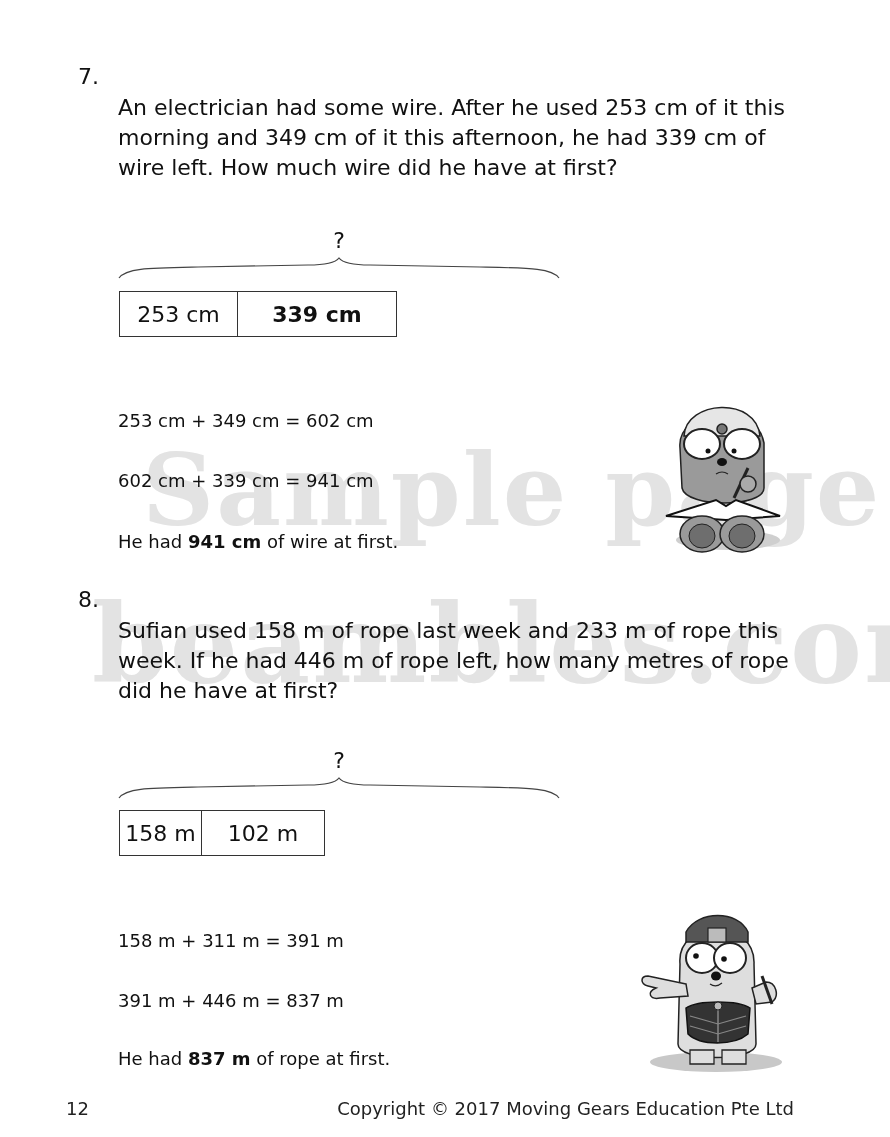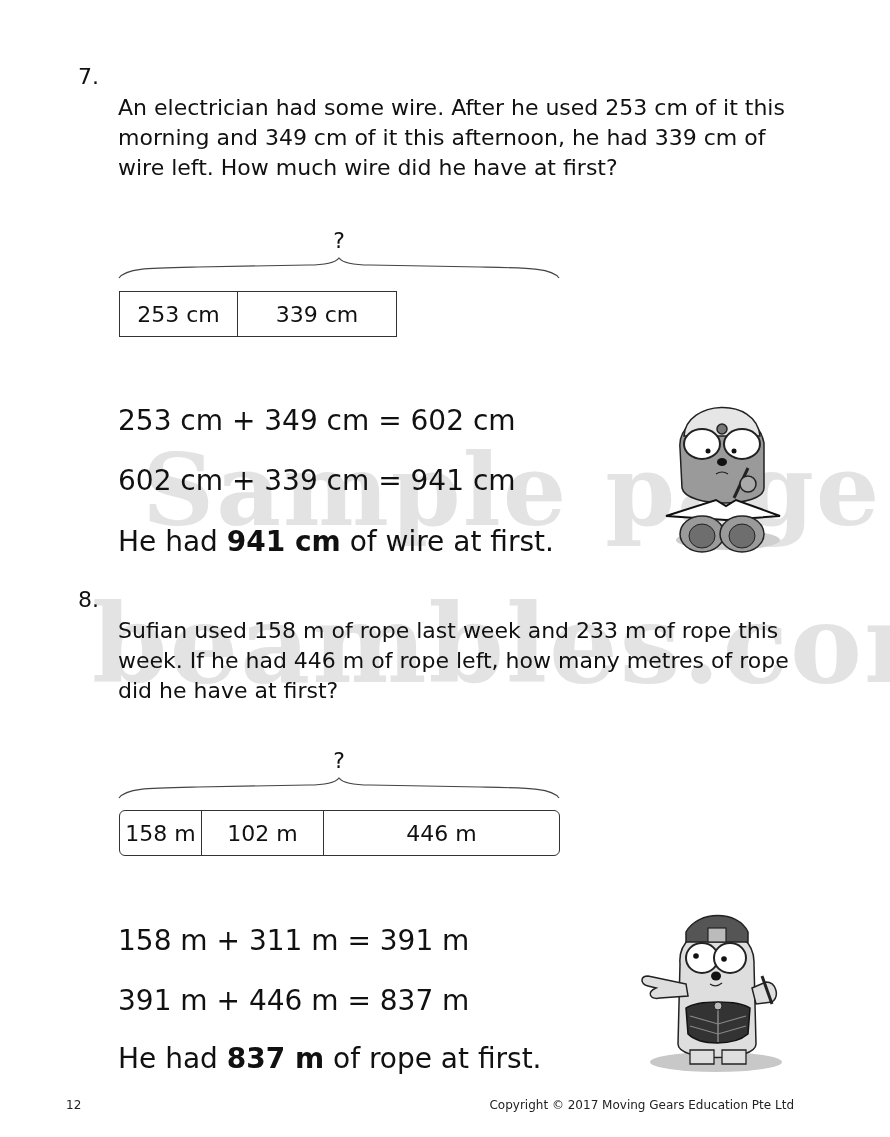--- a/index.html
+++ b/index.html
@@ -21,26 +21,26 @@
     .q-text { position: absolute; left: 40px; top: 0; width: 680px; margin-top: 31px; }
 
     .brace-wrap { position: absolute; left: 118px; width: 442px; height: 50px; }
     .brace-q { position: absolute; left: 0; width: 442px; text-align: center; top: 0; font-size: 22px; line-height: 26px; }
     .brace-svg { position: absolute; left: 0; top: 28px; }
 
     .bar { position: absolute; left: 119px; height: 46px; display: flex; border: 1px solid #333; }
     .seg { height: 100%; border-right: 1px solid #333; display: flex; align-items: center; justify-content: center; font-size: 22px; }
     .seg:last-child { border-right: none; }
 
-    .work { position: absolute; left: 118px; font-size: 28px; line-height: 30px; white-space: nowrap; }
+    .work { position: absolute; left: 118px; font-size: 18px; line-height: 30px; white-space: nowrap; }
     .work b { font-weight: bold; }
 
     .mascot { position: absolute; }
 
-    .footer { position: absolute; top: 1098px; font-size: 12px; color: #222; }
+    .footer { position: absolute; top: 1098px; font-size: 18px; color: #222; }
     .page-num { left: 66px; }
     .copyright { right: 96px; }
   </style>
 </head>
 <body>
 
 <div class="watermark wm1">Sample page</div>
 <div class="watermark wm2">beambles.com</div>
 
 <div class="layer">
@@ -52,21 +52,21 @@
 
   <div class="brace-wrap" style="top:228px;">
     <div class="brace-q">?</div>
     <svg class="brace-svg" width="442" height="24" viewBox="0 0 442 24">
       <path d="M1 22 C 8 12, 30 12, 80 11 L 190 9 C 210 9, 218 6, 221 2 C 224 6, 232 9, 252 9 L 362 11 C 412 12, 434 12, 441 22" fill="none" stroke="#444" stroke-width="1.2"></path>
     </svg>
   </div>
 
   <div class="bar" style="top:291px;">
     <div class="seg" style="width:118px;">253 cm</div>
-    <div class="seg" style="width:158px;">339 cm</div>
+    <div class="seg" style="width:158px;font-weight:bold;">339 cm</div>
   </div>
 
   <div class="work" style="top:406px;">253 cm + 349 cm = 602 cm</div>
   <div class="work" style="top:466px;">602 cm + 339 cm = 941 cm</div>
   <div class="work" style="top:527px;">
     <span>He had </span><b>941 cm</b><span> of wire at first.</span>
   </div>
 
   <svg class="mascot" style="left:656px; top:388px;" width="130" height="170" viewBox="0 0 130 170">
     <ellipse cx="72" cy="152" rx="52" ry="10" fill="#cfcfcf"></ellipse>
@@ -93,24 +93,23 @@
     <span class="q-text">Sufian used 158 m of rope last week and 233 m of rope this week. If he had 446 m of rope left, how many metres of rope did he have at first?</span>
   </div>
 
   <div class="brace-wrap" style="top:748px;">
     <div class="brace-q">?</div>
     <svg class="brace-svg" width="442" height="24" viewBox="0 0 442 24">
       <path d="M1 22 C 8 12, 30 12, 80 11 L 190 9 C 210 9, 218 6, 221 2 C 224 6, 232 9, 252 9 L 362 11 C 412 12, 434 12, 441 22" fill="none" stroke="#444" stroke-width="1.2"></path>
     </svg>
   </div>
 
-  <div class="bar" style="top:810px;border-radius:6px;">
+  <div class="bar" style="top:810px;">
     <div class="seg" style="width:82px;">158 m</div>
     <div class="seg" style="width:122px;">102 m</div>
-    <div class="seg" style="width:235px;">446 m</div>
   </div>
 
   <div class="work" style="top:926px;">158 m + 311 m = 391 m</div>
   <div class="work" style="top:986px;text-align:right;">391 m + 446 m = 837 m</div>
   <div class="work" style="top:1044px;">
     <span>He had </span><b>837 m</b><span> of rope at first.</span>
   </div>
 
   <svg class="mascot" style="left:638px; top:904px;" width="150" height="172" viewBox="0 0 150 172">
     <ellipse cx="78" cy="158" rx="66" ry="10" fill="#c8c8c8"></ellipse>

